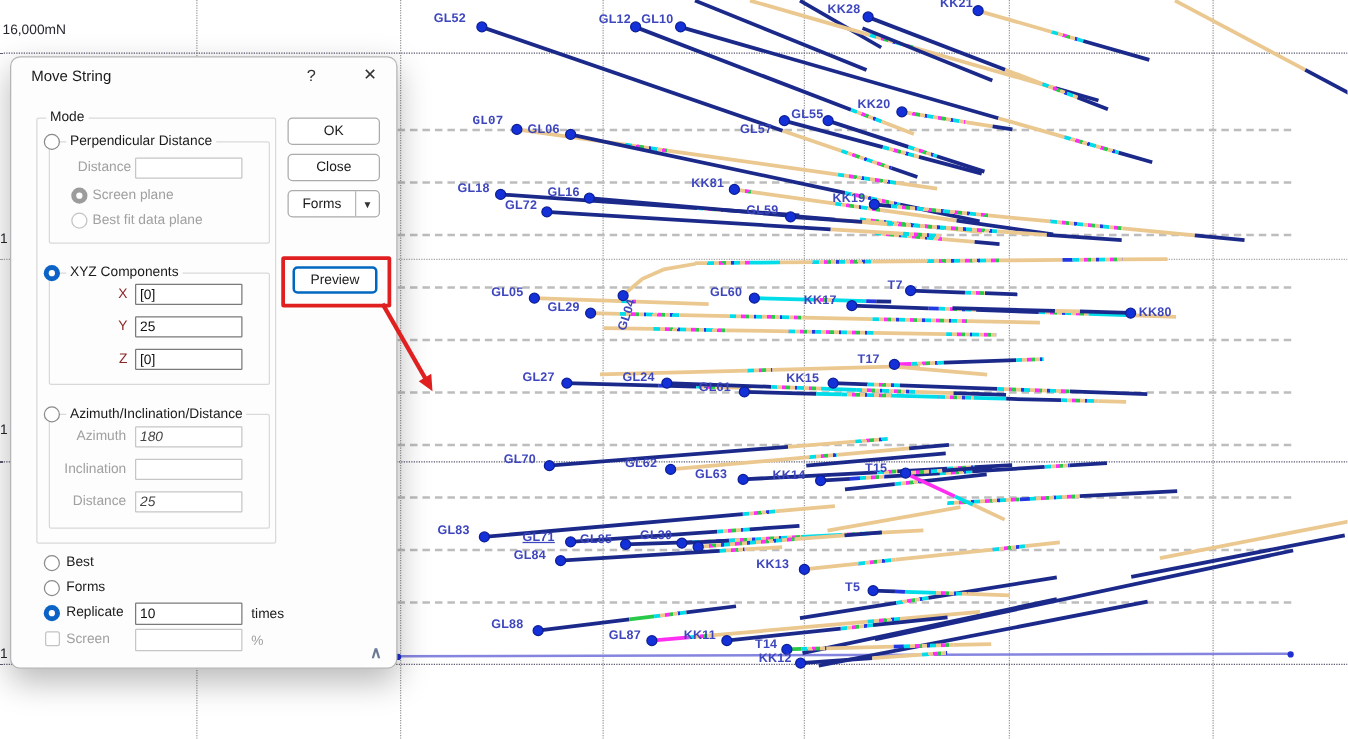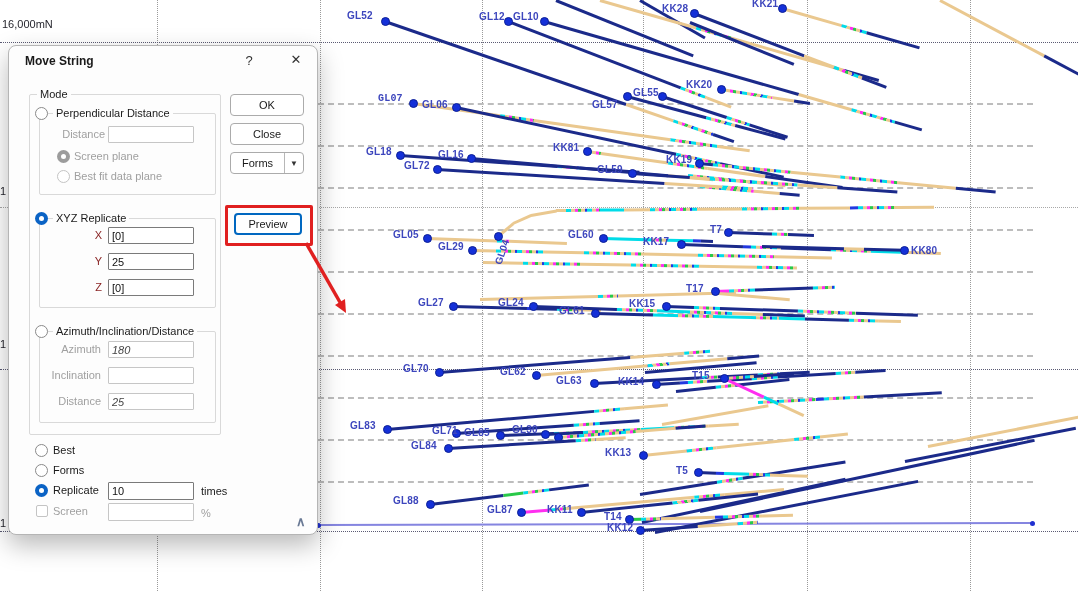--- a/index.html
+++ b/index.html
@@ -27,21 +27,21 @@
   .sg-m{background:repeating-linear-gradient(90deg,#00dce8 0 5px,#eac88f 5px 9px,#ff2ef0 9px 12px,#28c948 12px 15px,#eac88f 15px 19px,#2238e0 19px 21px);}
   .collar-dot{position:absolute;width:9px;height:9px;border-radius:50%;
       background:#1430d8;border:1px solid #0c1f96;box-sizing:border-box;}
   .hole-label{position:absolute;font-size:10px;font-weight:bold;color:#3d46bd;
       white-space:nowrap;letter-spacing:.2px;transform:translateY(-50%);}
 
   
   #dialog{position:absolute;left:8px;top:45px;width:308px;height:488px;z-index:40;
       background:#fdfdfd;border:1px solid #b5b5b5;border-radius:8px;
       box-shadow:0 10px 26px rgba(0,0,0,.28);font-size:11px;color:#1a1a1a;}
-  .dlg-title{position:absolute;left:16px;top:8px;font-size:12px;color:#1a1a1a;font-weight:bold;}
+  .dlg-title{position:absolute;left:16px;top:8px;font-size:12px;color:#1a1a1a;}
   .dlg-help{position:absolute;left:231px;top:7px;width:18px;height:18px;text-align:center;
       font-size:13px;color:#333;cursor:default;}
   .dlg-close{position:absolute;left:276px;top:6px;width:22px;height:20px;text-align:center;
       font-size:13px;color:#333;cursor:default;}
   .groupbox{position:absolute;border:1px solid #d9d9d9;border-radius:2px;}
   .group-label{position:absolute;background:#fdfdfd;padding:0 3px;white-space:nowrap;}
   .radio{position:absolute;width:13px;height:13px;border-radius:50%;box-sizing:border-box;
       background:#fff;border:1px solid #8a8a8a;}
   .radio.checked{border:none;background:#0b63c5;}
   .radio.checked::after{content:"";position:absolute;left:4px;top:4px;width:5px;height:5px;
@@ -488,21 +488,21 @@
         <span class="sg sg-t" style="width: 44px;"></span>
       </div>
       <div class="collar-dot" style="left: 382.5px; top: 424.5px;"></div>
       <div class="hole-label" style="left: 350px; top: 425px;">GL83</div>
       <div class="trace" style="left: 456px; top: 431.5px; width: 184px; transform: rotate(-4deg);">
         <span class="sg sg-n" style="width: 118px;"></span>
         <span class="sg sg-m" style="width: 26px;"></span>
         <span class="sg sg-n" style="width: 40px;"></span>
       </div>
       <div class="collar-dot" style="left: 451.5px; top: 428.5px;"></div>
-      <div class="hole-label" style="left: 432px; top: 430px;">GL71</div>
+      <div class="hole-label" style="left: 418px; top: 430px; text-decoration: underline;">GL71</div>
       <div class="trace" style="left: 500px; top: 433.5px; width: 104px; transform: rotate(-2deg);">
         <span class="sg sg-n" style="width: 54px;"></span>
         <span class="sg sg-m" style="width: 20px;"></span>
         <span class="sg sg-n" style="width: 30px;"></span>
       </div>
       <div class="collar-dot" style="left: 495.5px; top: 430.5px;"></div>
       <div class="hole-label" style="left: 464px; top: 432px;">GL85</div>
       <div class="trace" style="left: 545px; top: 432.5px; width: 194px; transform: rotate(-3deg);">
         <span class="sg sg-n" style="width: 38px;"></span>
         <span class="sg sg-m" style="width: 58px;"></span>
@@ -599,21 +599,21 @@
     <span class="rlabel group-label" style="left:44px;top:61px;">Perpendicular Distance</span>
     <span class="rlabel gray" style="left:52px;top:82px;width:44px;text-align:right;">Distance</span>
     <input class="fld dis" style="left: 99px; top: 80px;" value="">
     <span class="radio dis-checked" style="left:48px;top:104px;"></span>
     <span class="rlabel gray" style="left:65px;top:104px;">Screen plane</span>
     <span class="radio dis" style="left:48px;top:124px;"></span>
     <span class="rlabel gray" style="left:65px;top:124px;">Best fit data plane</span>
 
     <div class="groupbox" style="left:30px;top:172px;width:175px;height:88px;"></div>
     <span class="radio checked" style="left:26px;top:166px;"></span>
-    <span class="rlabel group-label" style="left:44px;top:166px;">XYZ Replicate</span>
+    <span class="rlabel group-label" style="left:44px;top:166px;">XYZ Components</span>
     <span class="rlabel xyz" style="left:83px;top:183px;width:10px;text-align:right;">X</span>
     <input class="fld" style="left: 99px; top: 181px;" value="[0]">
     <span class="rlabel xyz" style="left:83px;top:209px;width:10px;text-align:right;">Y</span>
     <input class="fld" style="left: 99px; top: 207px;" value="25">
     <span class="rlabel xyz" style="left:83px;top:235px;width:10px;text-align:right;">Z</span>
     <input class="fld" style="left: 99px; top: 233px;" value="[0]">
 
     <div class="groupbox" style="left:30px;top:285px;width:175px;height:90px;"></div>
     <span class="radio" style="left:26px;top:279px;"></span>
     <span class="rlabel group-label" style="left:44px;top:279px;">Azimuth/Inclination/Distance</span>

